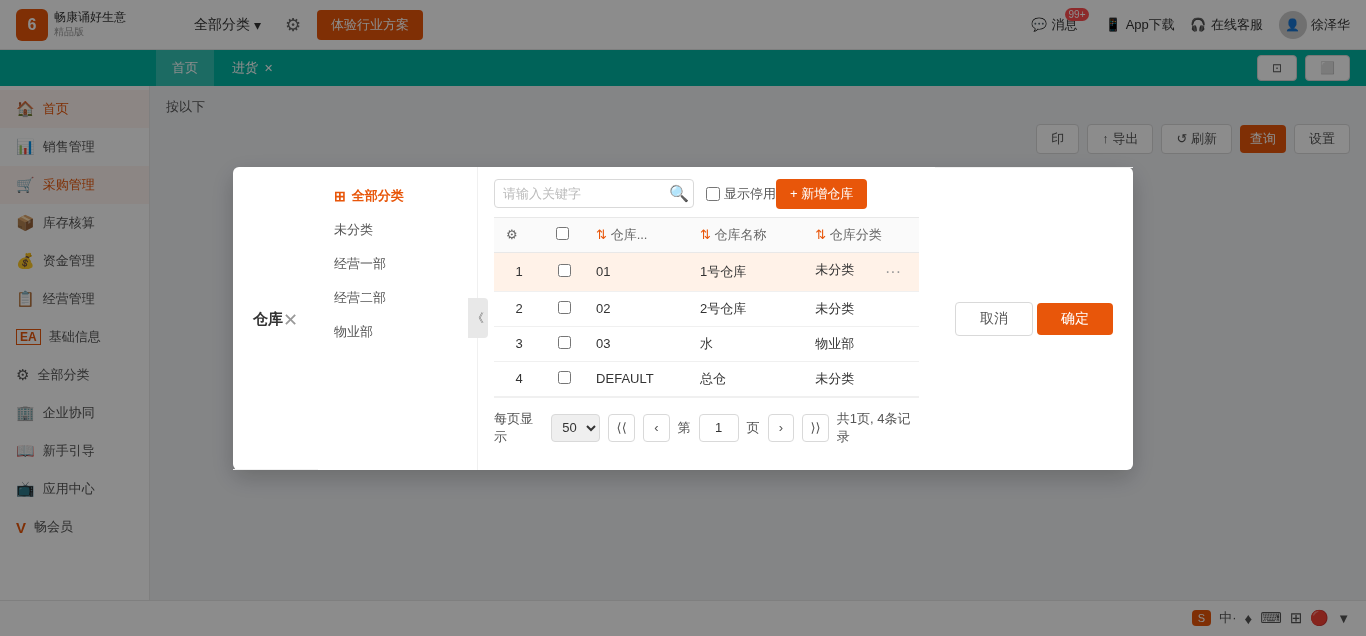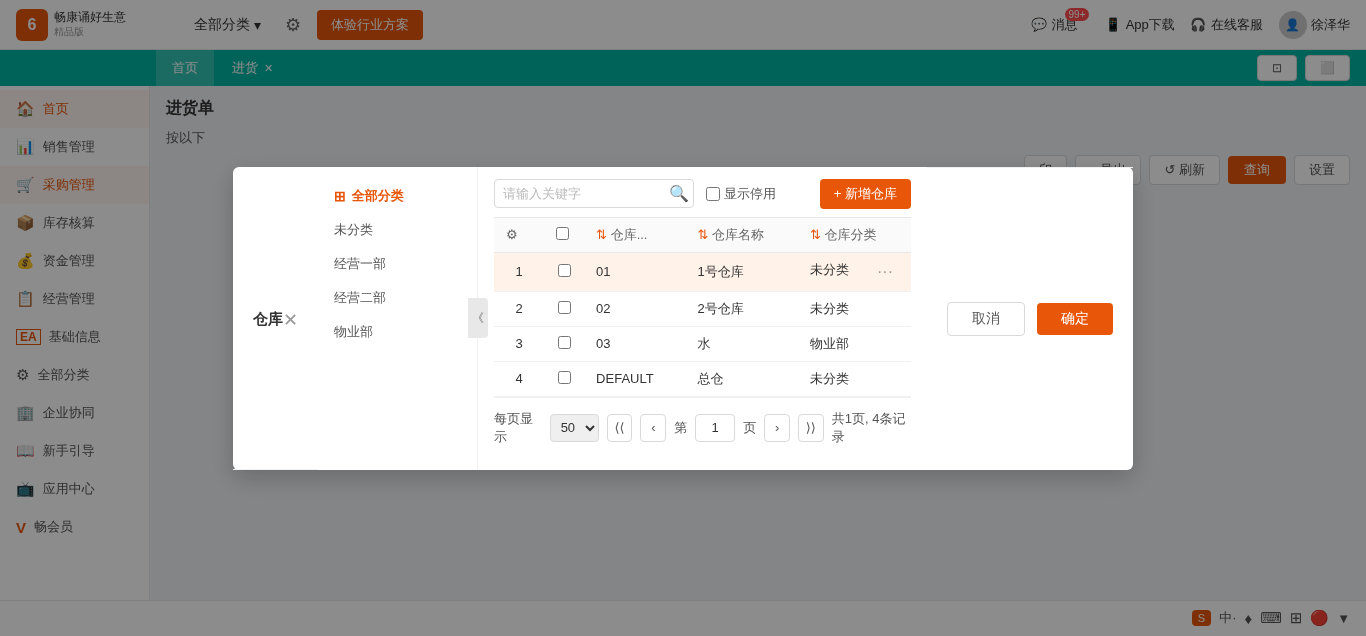--- a/index.html
+++ b/index.html
@@ -139,21 +139,21 @@
     }
     .toolbar-row {
       display: flex; align-items: center; justify-content: space-between;
       margin-bottom: 8px;
     }
     .toolbar-left { display: flex; gap: 8px; }
     .toolbar-right { display: flex; gap: 8px; align-items: center; }
     .btn-orange {
       background: #e8560a; color: #fff;
       border: none; border-radius: 4px;
-      padding: 5px 16px; font-size: 13px; cursor: pointer;
+      padding: 5px 10px; font-size: 13px; cursor: pointer;
     }
     .btn-default {
       background: #fff; color: #555;
       border: 1px solid #d9d9d9; border-radius: 4px;
       padding: 5px 14px; font-size: 13px; cursor: pointer;
     }
 
     
     .overlay {
       position: fixed; top: 0; left: 0; right: 0; bottom: 0;
@@ -216,21 +216,21 @@
       position: relative;
     }
 
     
     .table-area {
       flex: 1; display: flex; flex-direction: column;
       padding: 12px 16px;
       overflow: hidden;
     }
     .table-toolbar {
-      display: flex; align-items: center; justify-content: space-between;
+      display: flex; align-items: center; 
       margin-bottom: 8px;
     }
     .search-box {
       display: flex; align-items: center;
       border: 1px solid #d9d9d9; border-radius: 4px;
       padding: 4px 8px; gap: 6px;
       background: #fff; width: 200px;
     }
     .search-input {
       border: none; outline: none; font-size: 13px; color: #333; width: 160px;
@@ -290,21 +290,21 @@
       text-align: center; font-size: 13px; color: #333;
     }
     .page-size-select {
       height: 28px; border: 1px solid #d9d9d9; border-radius: 4px;
       font-size: 13px; color: #333; padding: 0 6px;
     }
 
     
     .modal-footer {
       display: flex; align-items: center; justify-content: center;
-      gap: 12px; padding: 14px 20px;
+      gap: 4px; padding: 14px 20px;
       border-top: 1px solid #f0f0f0;
     }
     .btn-cancel {
       background: #fff; color: #555;
       border: 1px solid #d9d9d9; border-radius: 4px;
       padding: 7px 24px; font-size: 14px; cursor: pointer;
     }
     .btn-confirm {
       background: #e8560a; color: #fff;
       border: none; border-radius: 4px;
@@ -441,21 +441,20 @@
       <span class="s-icon" style="font-weight:bold; color:#e8560a;">V</span>
       <span>畅会员</span>
     </div>
     <div style="position:absolute; bottom:0; left:0; width:100%; display:flex; align-items:center; padding:8px 16px; gap:10px; background:#fff; border-top:1px solid #f0f0f0;">
       <span style="font-size:16px; cursor:pointer;">⚙</span>
       <span style="font-size:16px; cursor:pointer;">🔈</span>
     </div>
   </div>
 
   <div class="content-area">
-    <div class="page-title">进货单</div>
     <div class="filter-bar">
       <span>按以下</span>
     </div>
     <div class="toolbar-row">
       <div class="toolbar-left">
         
       </div>
       <div class="toolbar-right">
         <button class="btn-default">印</button>
         <button class="btn-default">↑ 导出</button>

